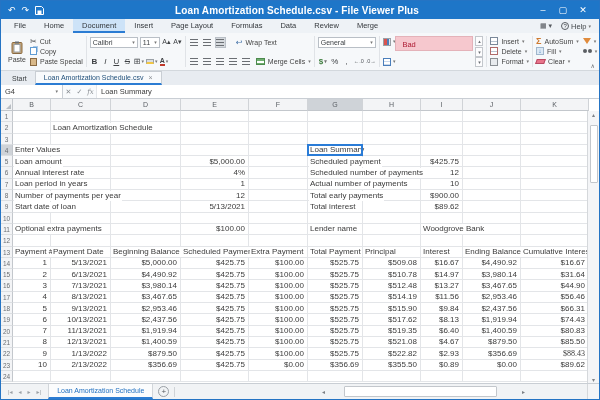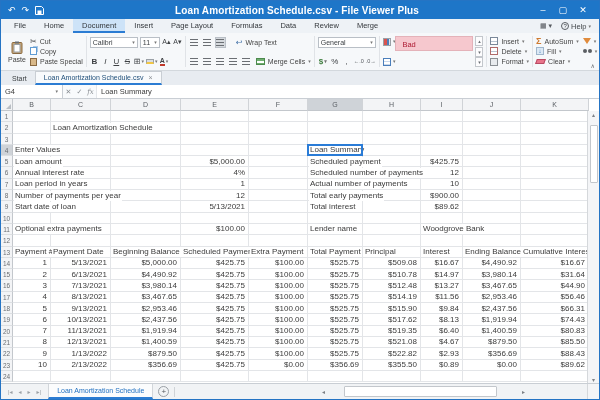--- a/index.html
+++ b/index.html
@@ -943,21 +943,21 @@
         </div>
         <div class="gcell" style="width: 58px;">
           <span class="ctext right">$522.82</span>
         </div>
         <div class="gcell" style="width: 42px;">
           <span class="ctext right">$2.93</span>
         </div>
         <div class="gcell" style="width: 58px;">
           <span class="ctext right">$356.69</span>
         </div>
-        <div class="gcell" style="width: 68px;">
+        <div class="gcell" style="width: 68px; font-family: Liberation Serif, serif;">
           <span class="ctext right">$88.43</span>
         </div>
       </div>
       <div class="grow">
         <div class="rhead">23</div>
         <div class="gcell" style="width: 38px;">
           <span class="ctext right">10</span>
         </div>
         <div class="gcell" style="width: 60px;">
           <span class="ctext right">2/13/2022</span>

